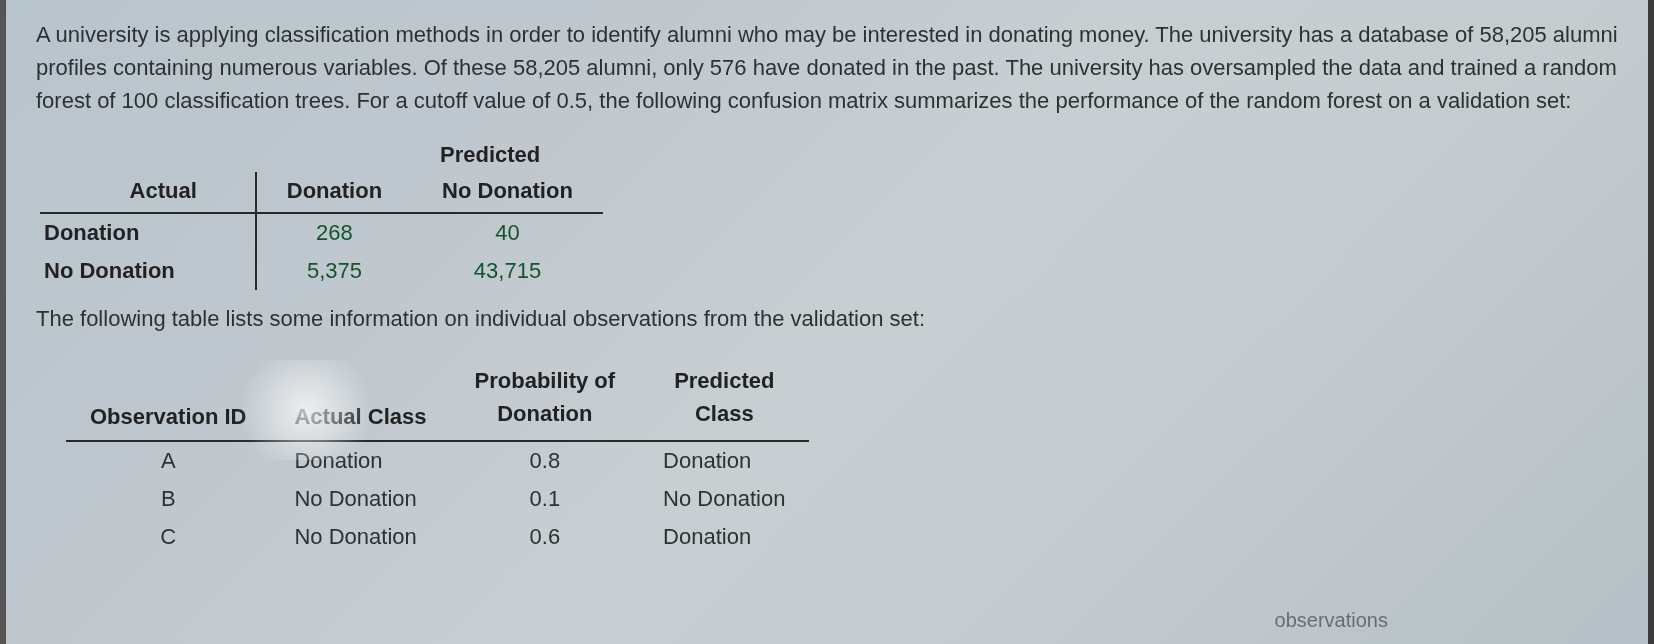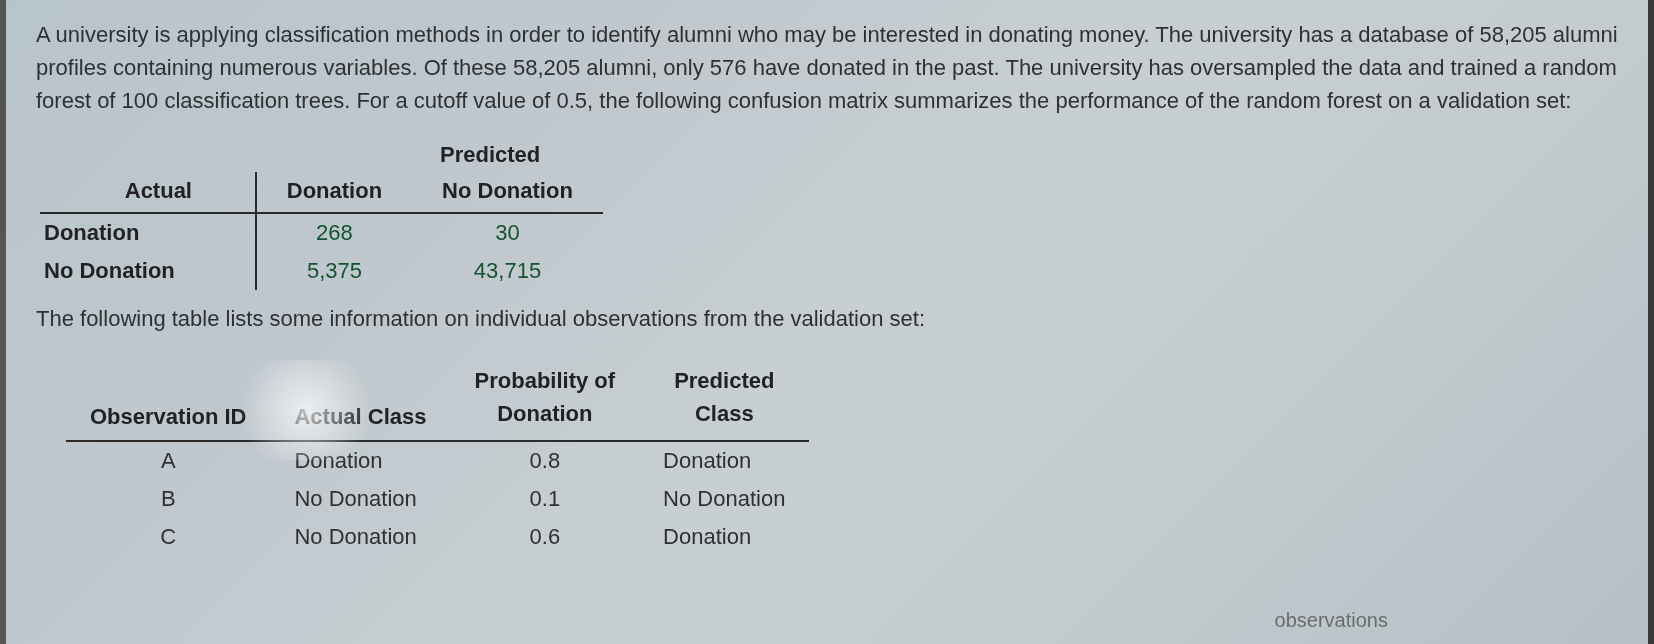--- a/index.html
+++ b/index.html
@@ -42,21 +42,21 @@
       font-size: 22px;
     }
     table.confusion th {
       font-weight: bold;
       color: #222;
       text-align: center;
       padding: 6px 30px 8px 30px;
       border-bottom: 2px solid #2a2a2a;
     }
     table.confusion th.actual-head {
-      text-align: center;
+      text-align: right;
       padding-left: 80px;
       padding-right: 58px;
       border-right: 2px solid #2a2a2a;
     }
     table.confusion td {
       padding: 6px 30px;
       text-align: center;
       color: #14532d;
     }
     table.confusion td.row-label {
@@ -124,21 +124,21 @@
   <table class="confusion">
     <tbody>
         <tr>
       <th class="actual-head">Actual</th>
       <th>Donation</th>
       <th>No Donation</th>
     </tr>
     <tr>
       <td class="row-label">Donation</td>
       <td>268</td>
-      <td>30</td>
+      <td>40</td>
     </tr>
     <tr>
       <td class="row-label">No Donation</td>
       <td>5,375</td>
       <td>43,715</td>
     </tr>
   </tbody>
     </table>
 </div>
 

